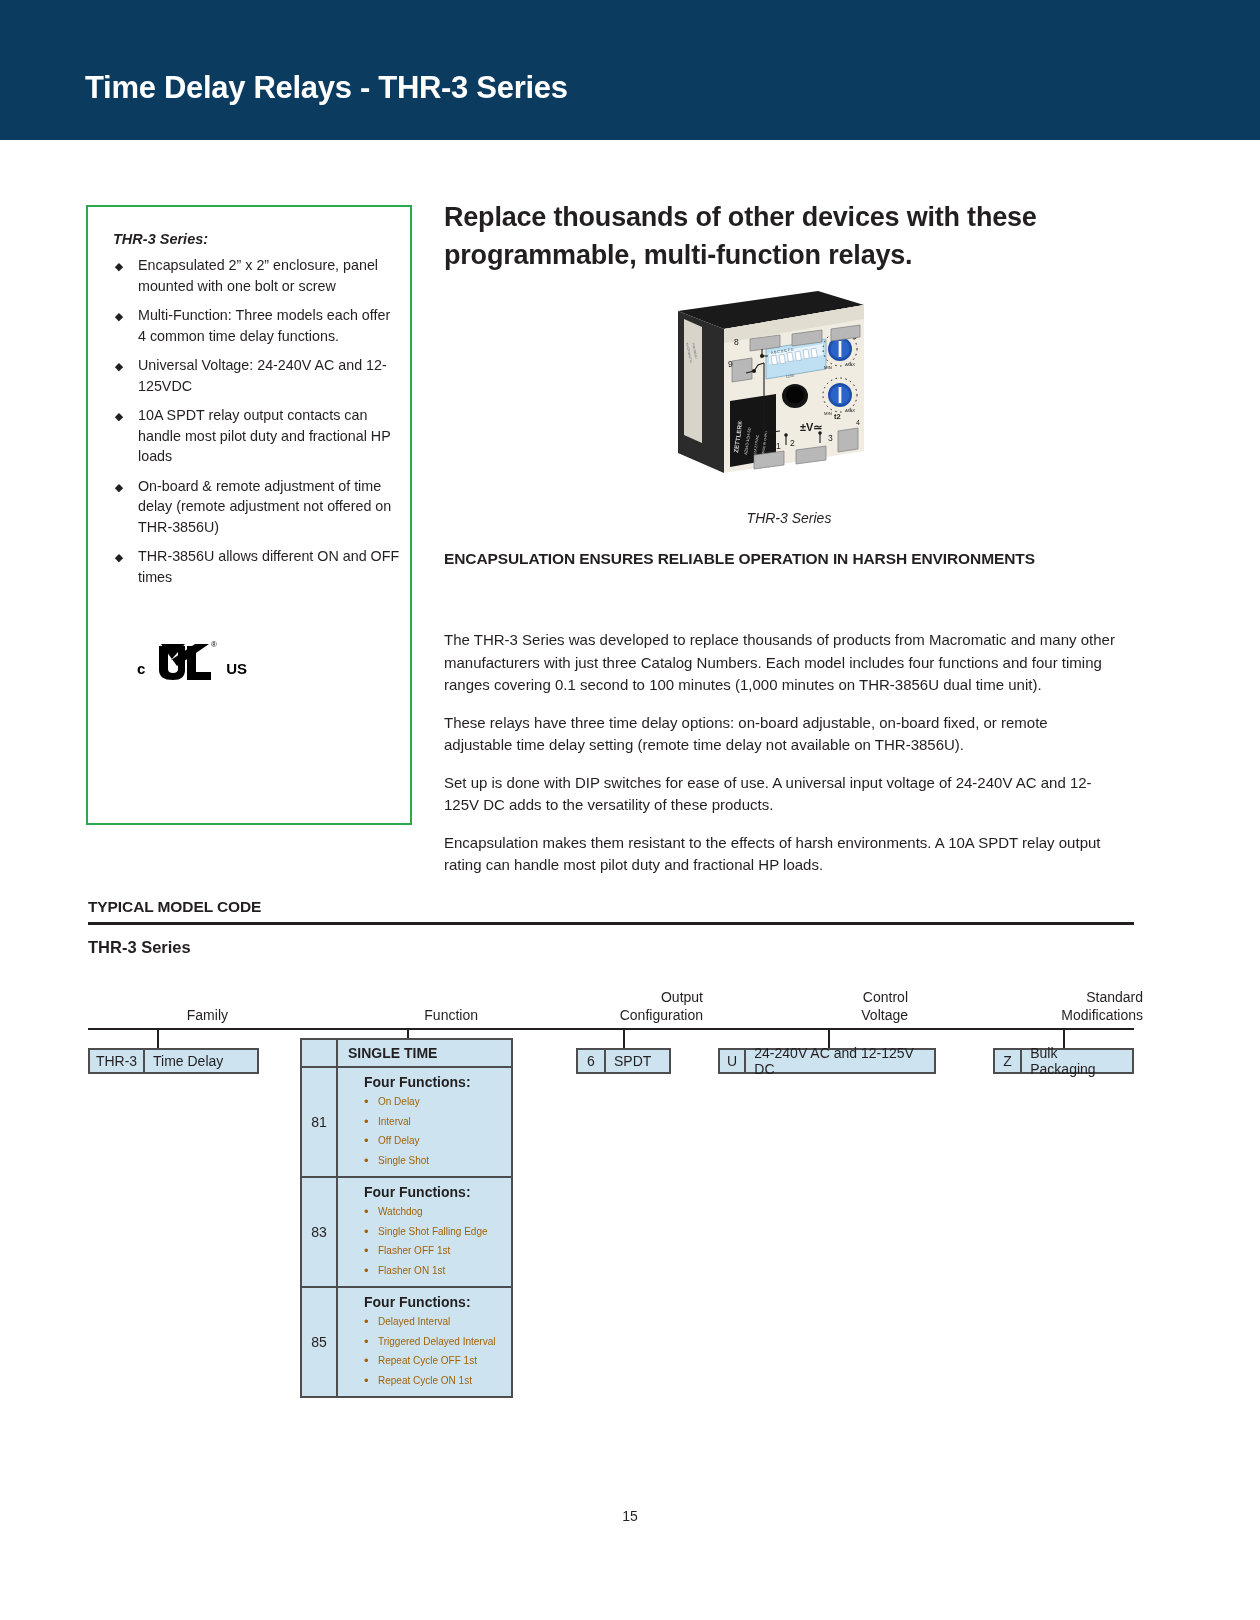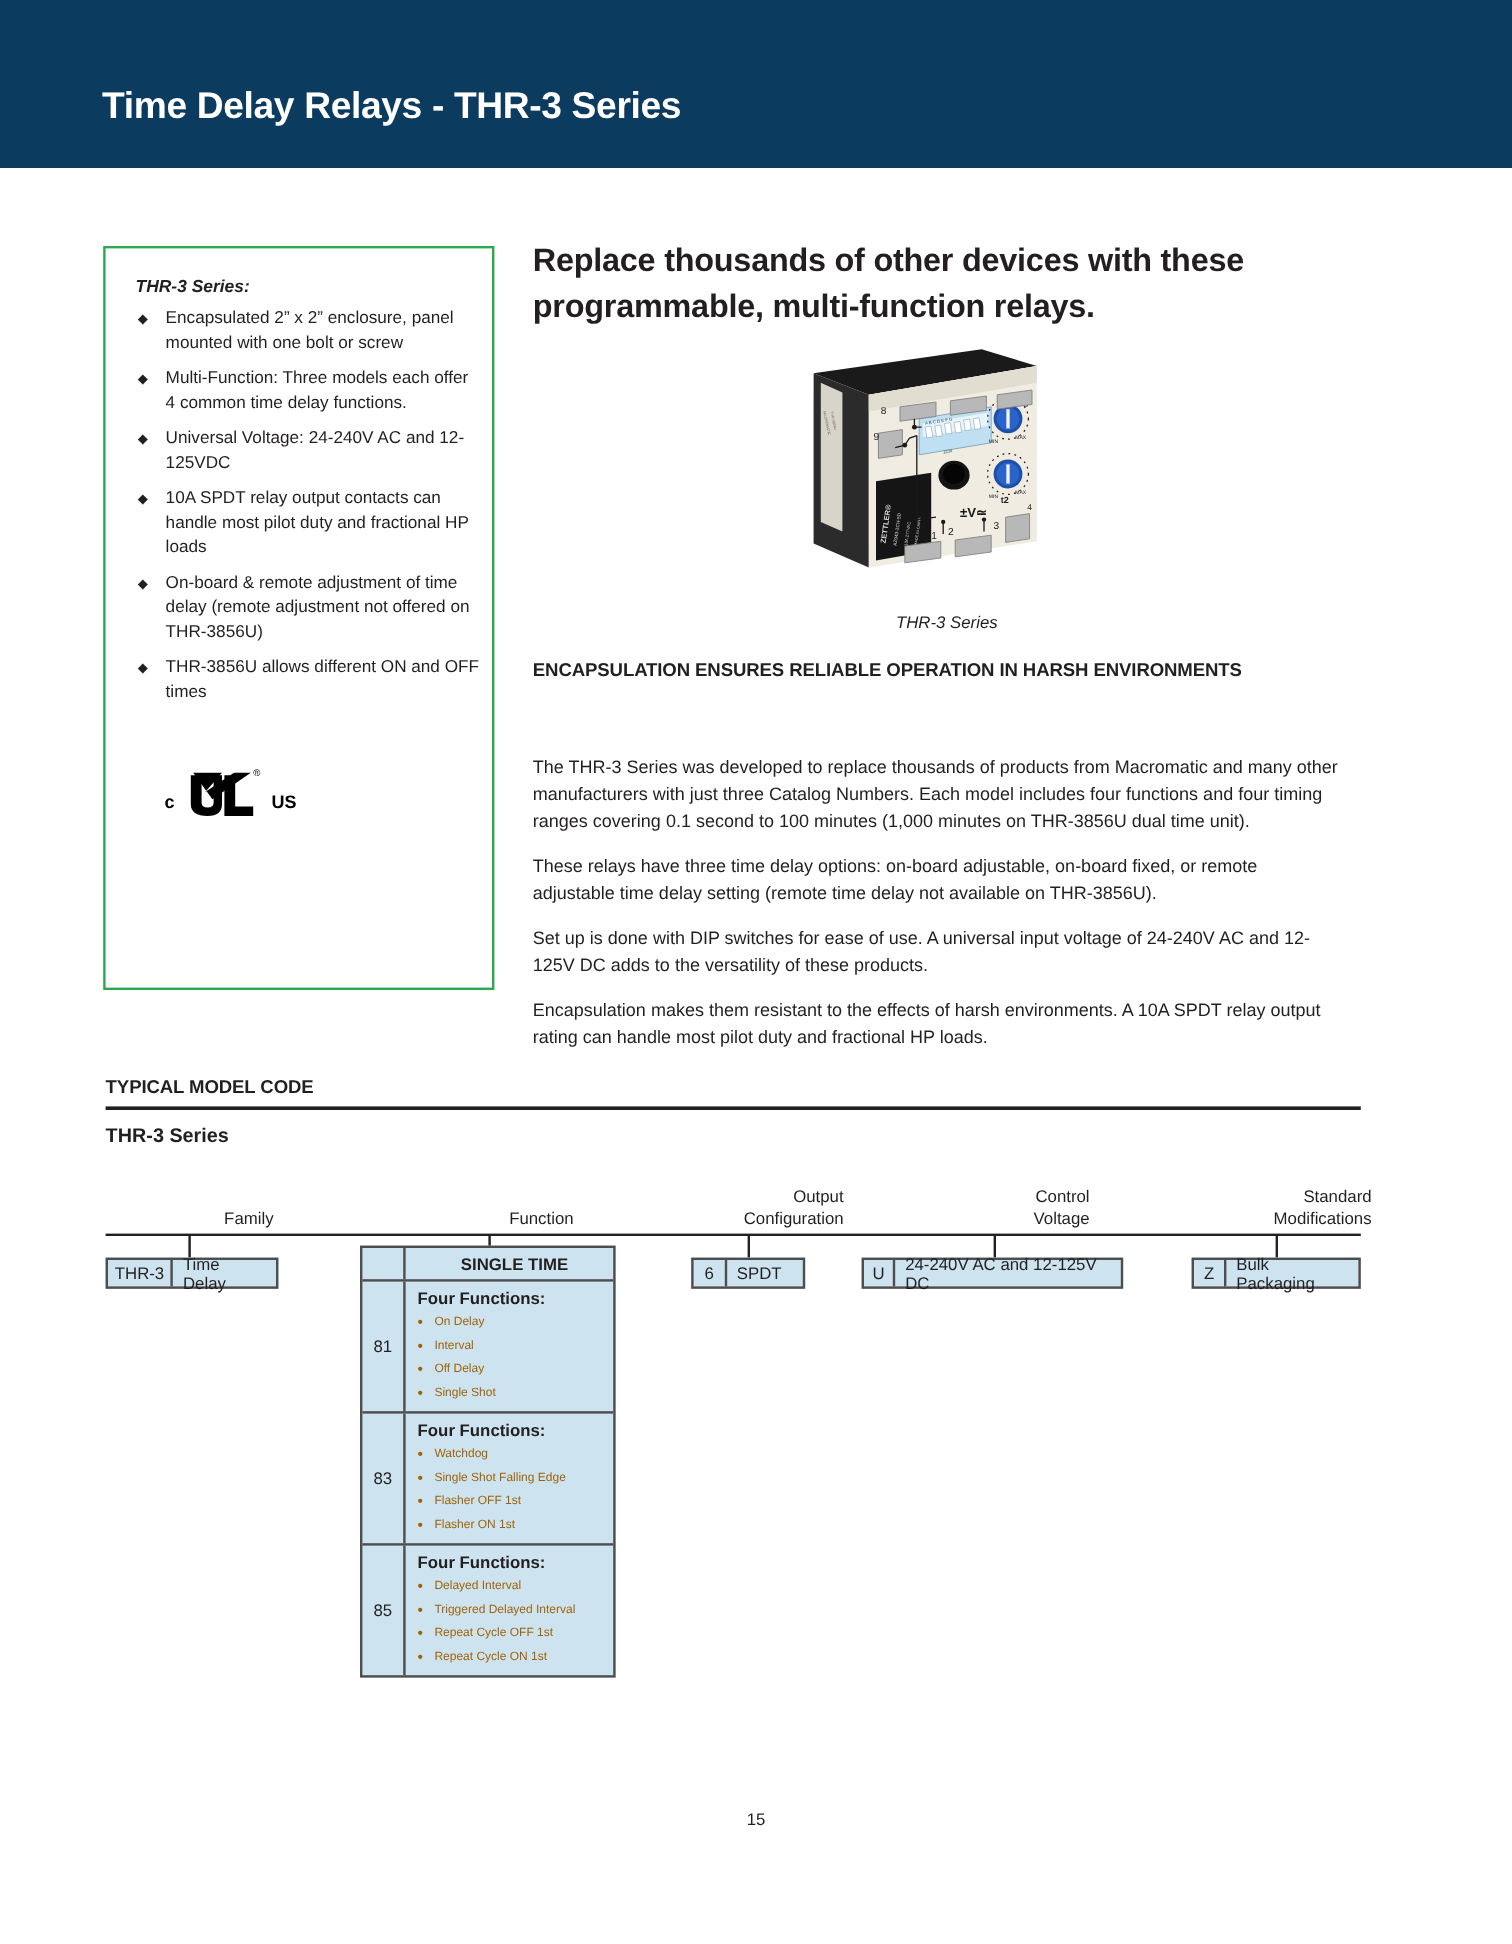--- a/index.html
+++ b/index.html
@@ -234,21 +234,20 @@
     left: 300px; top: 1038px;
     width: 213px;
     border: 2px solid #4d4d4d;
     background: #cde4f0;
     box-sizing: border-box;
   }
   .fn-title-row {
     display: flex;
     border-bottom: 2px solid #4d4d4d;
     height: 26px;
-    gap: 36px;
   }
   .fn-title-row .num {
     width: 36px;
     flex: 0 0 36px;
     border-right: 2px solid #4d4d4d;
     box-sizing: border-box;
   }
   .fn-title-row .ttl {
     flex: 1;
     display: flex;
@@ -270,20 +269,21 @@
     box-sizing: border-box;
     display: flex;
     align-items: center;
     justify-content: center;
     font-size: 14px;
     color: #231f20;
   }
   .fn-block .lst {
     flex: 1;
     padding: 5px 6px 6px 10px;
+    margin-left: 16px;
   }
   .fn-heading {
     font-size: 14px;
     font-weight: bold;
     color: #231f20;
     line-height: 19px;
   }
   .fn-item {
     font-size: 10px;
     color: #a16207;
@@ -491,21 +491,21 @@
     <div>Modifications</div>
   </div>
 
   <div class="h-rule"></div>
   <div class="drop" style="left:69px;  height:18px;"></div>
   <div class="drop" style="left:319px; height:18px;"></div>
   <div class="drop" style="left:535px; height:18px;"></div>
   <div class="drop" style="left:740px; height:18px;"></div>
   <div class="drop" style="left:975px; height:18px;"></div>
 
-  <div class="cbox" style="left:0px; top:88px; width:144px; height:26px;">
+  <div class="cbox" style="left:0px; top:88px; width:171px; height:26px;">
     <div class="code-cell" style="width:55px;">THR-3</div>
     <div class="desc-cell">Time Delay</div>
   </div>
 
   <div class="cbox" style="left:488px; top:88px; width:95px; height:26px;">
     <div class="code-cell" style="width:28px;">6</div>
     <div class="desc-cell">SPDT</div>
   </div>
 
   <div class="cbox" style="left:630px; top:88px; width:218px; height:26px;">

